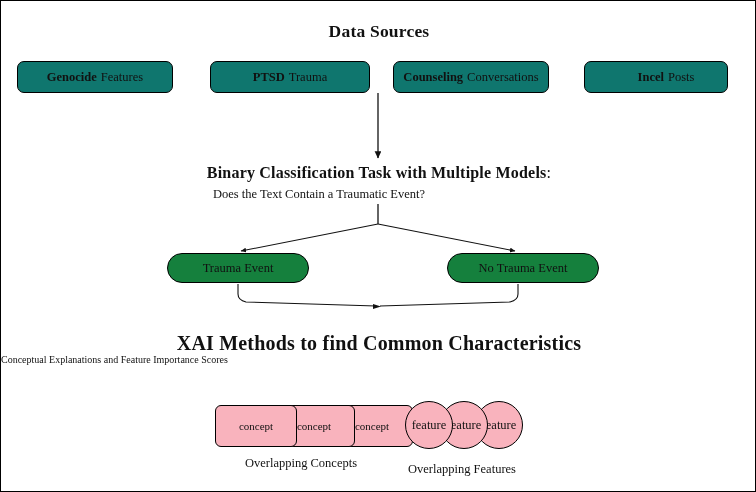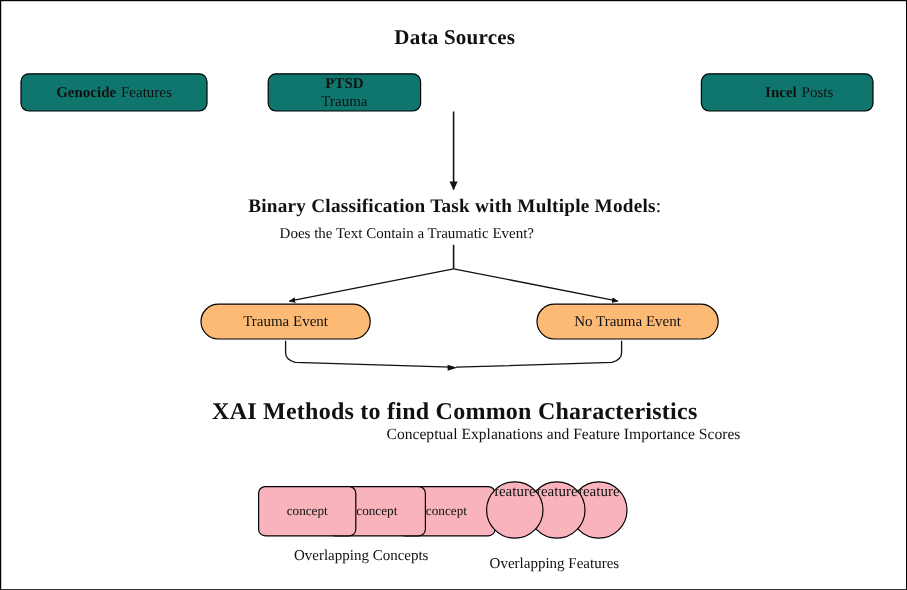--- a/index.html
+++ b/index.html
@@ -47,62 +47,61 @@
     font-size: 16px;
   }
   #task-title .plain { font-weight: normal; }
   #task-sub {
     position: absolute;
     left: 0;
     width: 636px;
     text-align: center;
     top: 186px;
     font-size: 12.5px;
-    padding-left: 20px;
   }
   #xai-title {
     top: 331px;
     font-size: 20px;
   }
   #xai-sub {
     position: absolute;
     left: 0;
     width: 616px;
-    text-align: right;
+    text-align: left;
     top: 353px;
-    font-size: 13px;
+    font-size: 10px;
   }
   
   .src-box {
     position: absolute;
     top: 60px;
     height: 32px;
     background: #0f766e;
     border: 1.2px solid #000000;
     border-radius: 7px;
     box-sizing: border-box;
     display: flex;
     align-items: center;
     justify-content: center;
     font-size: 12.5px;
     white-space: nowrap;
   }
   .src-box .b { font-weight: bold; }
   .src-box .r { font-weight: normal; }
   .src-box .sp { width: 4px; display: inline-block; }
   #src-0 { left: 16px;  width: 156px; }
-  #src-1 { left: 222px; width: 128px; flex-direction: column; }
+  #src-1 { left: 209px; width: 160px; }
   #src-2 { left: 392px; width: 156px; }
   #src-3 { left: 583px; width: 144px; padding-left: 20px; }
   
   .out-box {
     position: absolute;
     top: 252px;
     height: 30px;
-    background: #fdba74;
+    background: #15803d;
     border: 1.2px solid #000000;
     border-radius: 15px;
     box-sizing: border-box;
     display: flex;
     align-items: center;
     justify-content: center;
     font-size: 12.5px;
     white-space: nowrap;
   }
   #out-0 { left: 166px; width: 142px; }
@@ -133,21 +132,21 @@
   .feature-circle {
     position: absolute;
     top: 0;
     width: 48px;
     height: 48px;
     background: #F9B3BD;
     border: 1.2px solid #000000;
     border-radius: 50%;
     box-sizing: border-box;
     display: flex;
-    align-items: flex-start;
+    align-items: center;
     justify-content: center;
     font-size: 12.5px;
     white-space: nowrap;
     overflow: hidden;
   }
   #feature-0 { left: 0px;  z-index: 3; }
   #feature-1 { left: 35px; z-index: 2; }
   #feature-2 { left: 70px; z-index: 1; }
   
   .caption {
@@ -192,20 +191,25 @@
   <div class="src-box" id="src-0">
     <span class="b">Genocide</span>
     <span class="sp"></span>
     <span class="r">Features</span>
   </div>
   <div class="src-box" id="src-1">
     <span class="b">PTSD</span>
     <span class="sp"></span>
     <span class="r">Trauma</span>
   </div>
+  <div class="src-box" id="src-2">
+    <span class="b">Counseling</span>
+    <span class="sp"></span>
+    <span class="r">Conversations</span>
+  </div>
   <div class="src-box" id="src-3">
     <span class="b">Incel</span>
     <span class="sp"></span>
     <span class="r">Posts</span>
   </div>
 
   <div class="title" id="task-title">
     <span>Binary Classification Task with Multiple Models</span><span class="plain">:</span>
   </div>
   <div id="task-sub">Does the Text Contain a Traumatic Event?</div>

